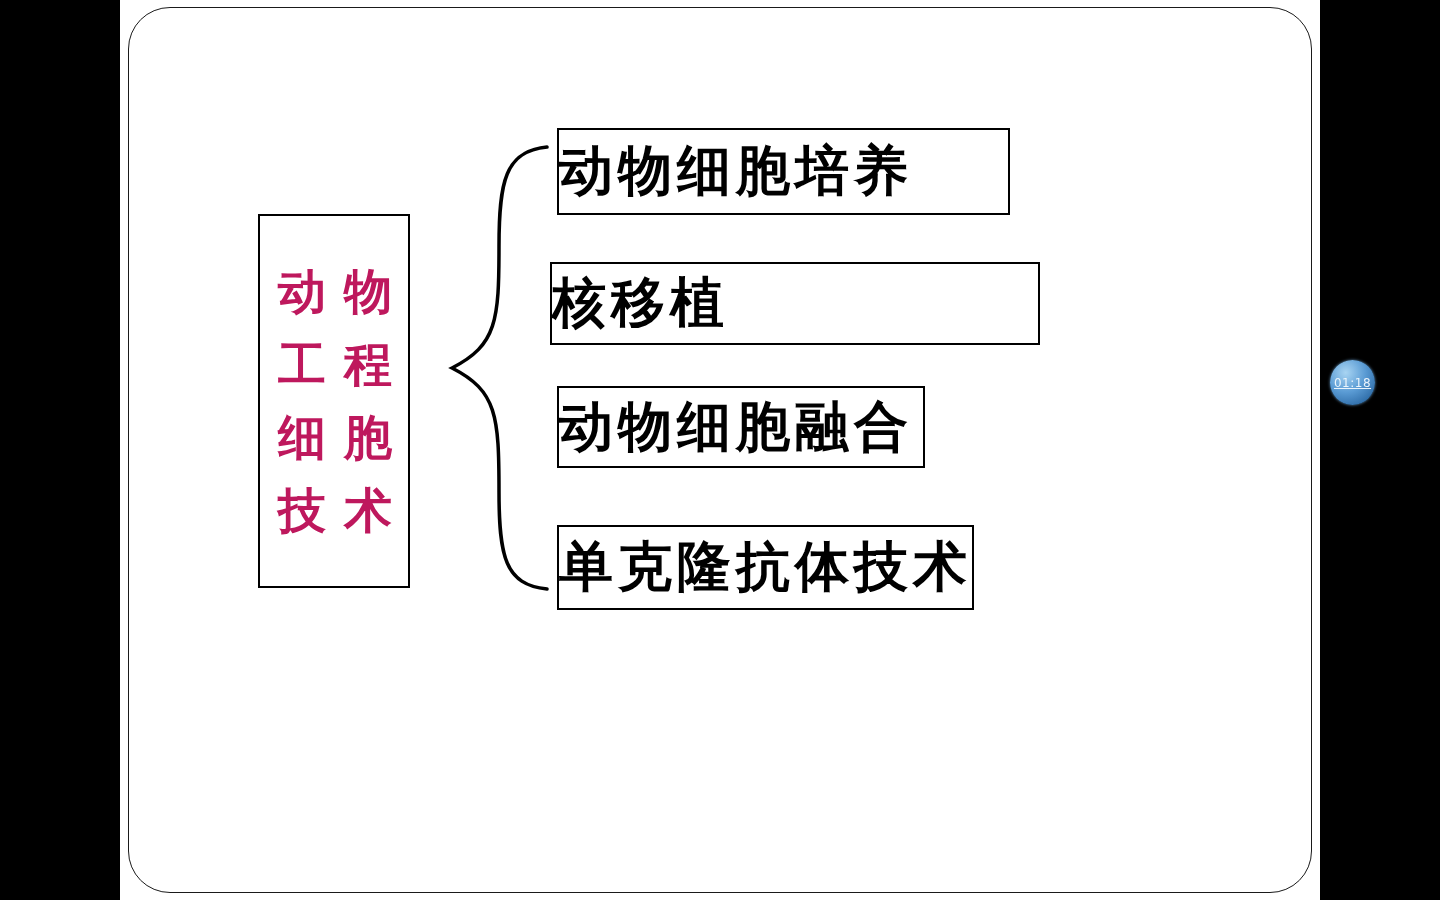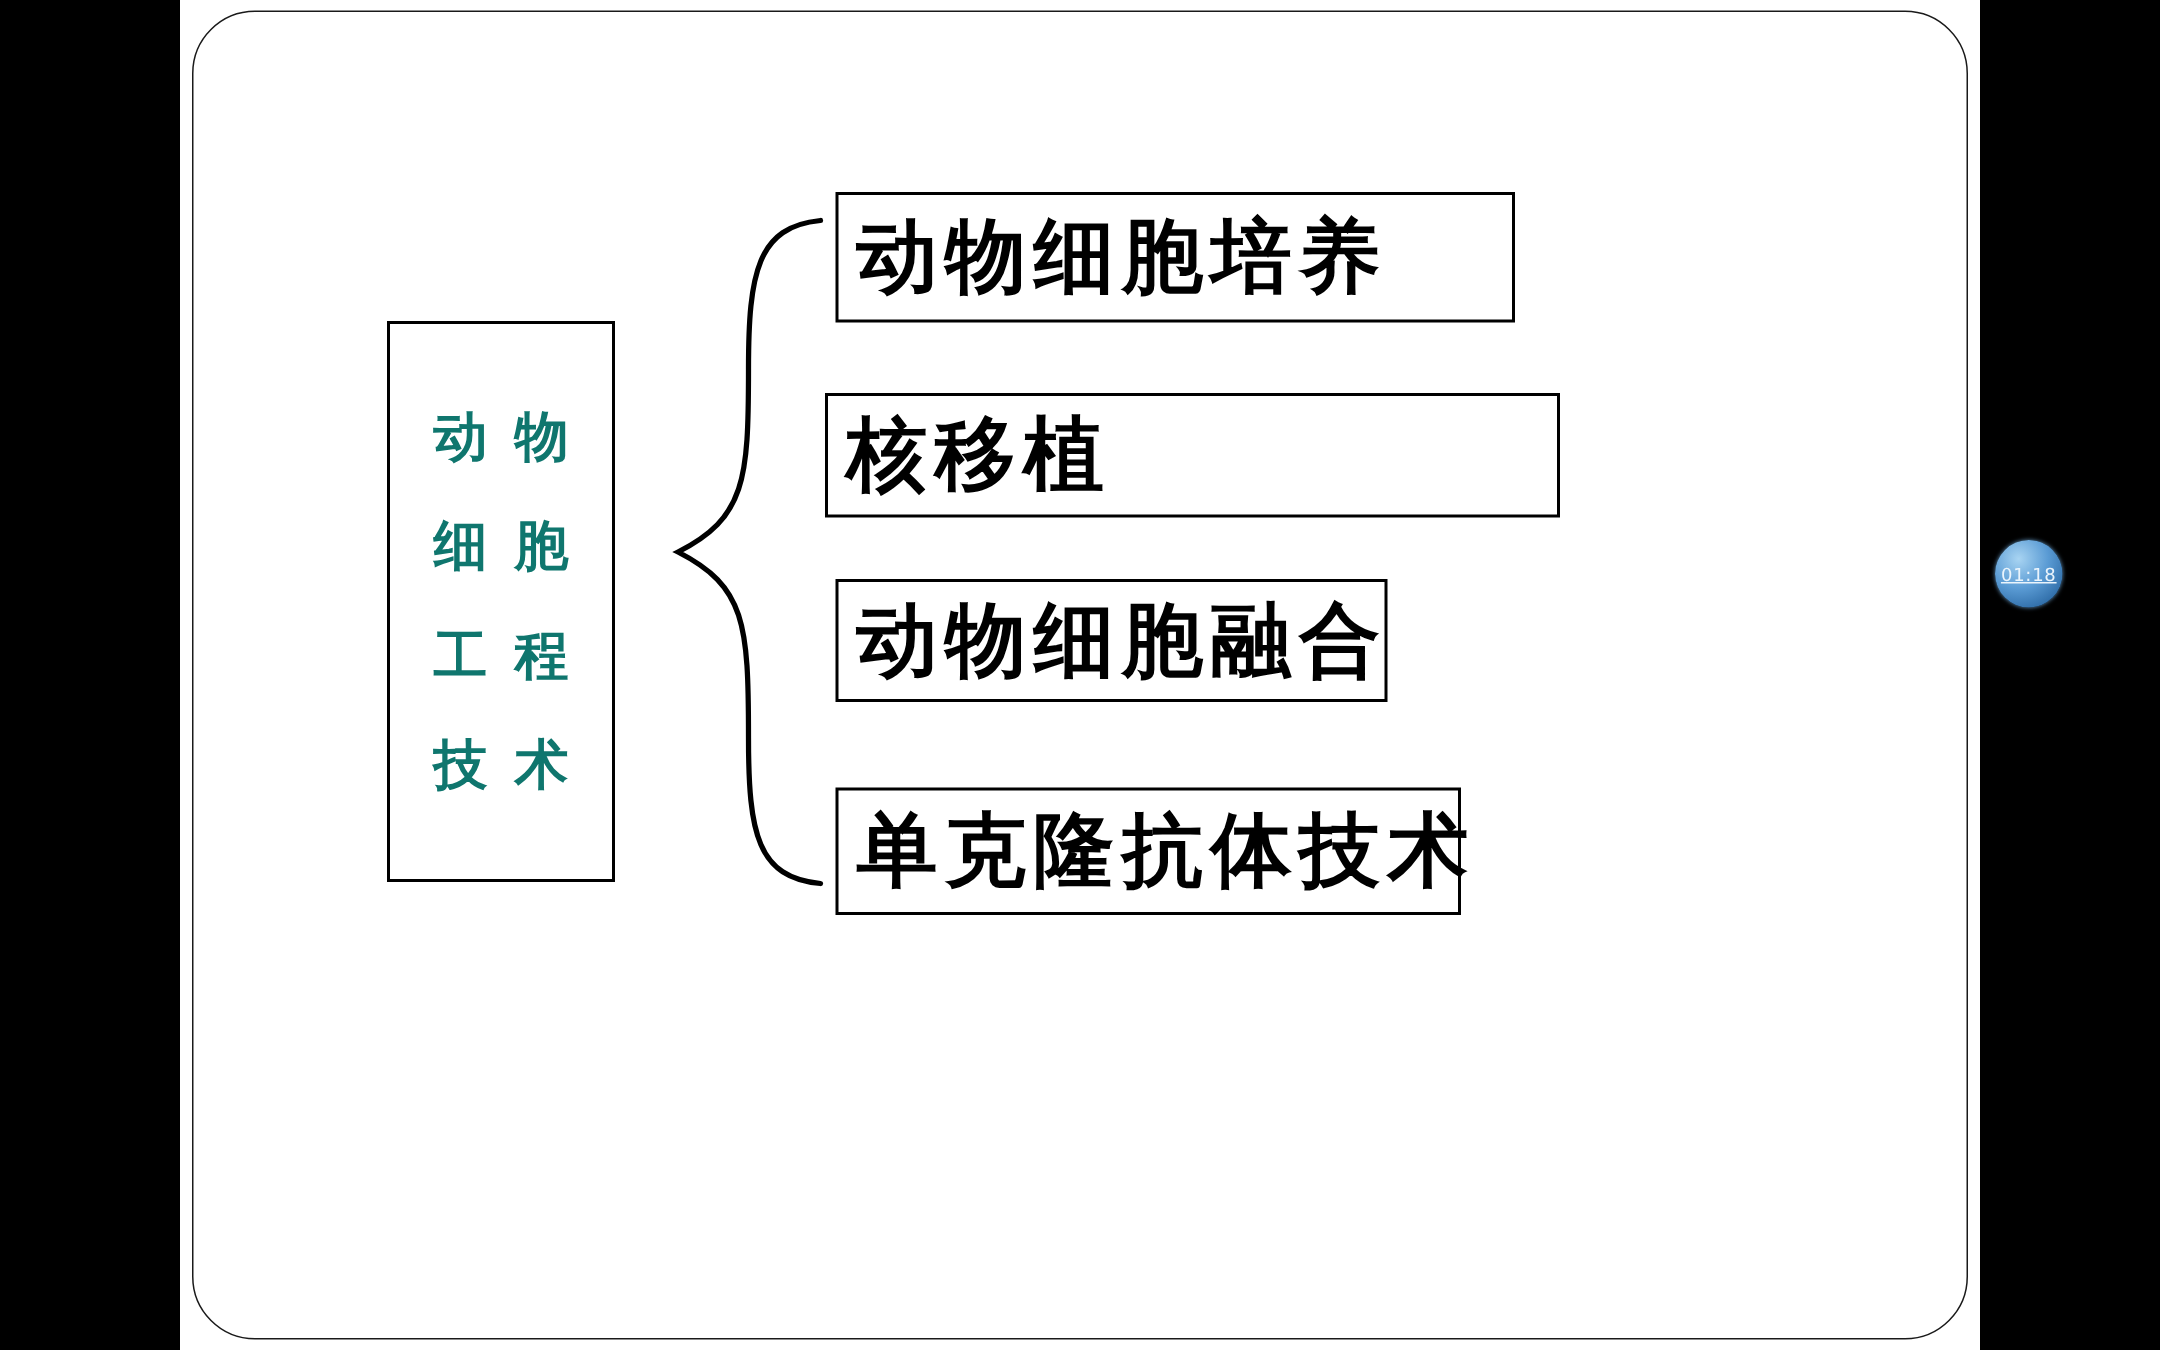--- a/index.html
+++ b/index.html
@@ -43,23 +43,23 @@
     width: 152px;
     height: 374px;
     border: 2px solid #000;
     background: #fff;
     box-sizing: border-box;
     display: flex;
     flex-direction: column;
     justify-content: center;
   }
   .root-line {
-    font-size: 36px;
+    font-size: 48px;
     font-weight: bold;
-    color: #0f766e;
+    color: #be185d;
     line-height: 73px;
     text-align: center;
     letter-spacing: 18px;
     padding-left: 18px;
     white-space: nowrap;
   }
   
   .brace-svg {
     position: absolute;
     left: 0;
@@ -75,21 +75,21 @@
     background: #fff;
     box-sizing: border-box;
     display: flex;
     align-items: center;
   }
   .branch-label {
     font-size: 54px;
     font-weight: bold;
     color: #000;
     letter-spacing: 5px;
-    padding-left: 12px;
+    padding-left: 0;
     white-space: nowrap;
   }
   
   .timer-badge {
     position: absolute;
     left: 1330px;
     top: 360px;
     width: 45px;
     height: 45px;
     border-radius: 50%;
@@ -113,22 +113,22 @@
 <body>
 
 <div class="page">
 
   <div class="canvas">
     <div class="slide-outline"></div>
   </div>
 
   <div class="root-box">
     <div class="root-line">动物</div>
+    <div class="root-line">工程</div>
     <div class="root-line">细胞</div>
-    <div class="root-line">工程</div>
     <div class="root-line">技术</div>
   </div>
 
   <svg class="brace-svg" viewBox="0 0 1440 900" xmlns="http://www.w3.org/2000/svg">
     <path d="M 547 147
              C 505 151, 499 182, 499 246
              C 499 320, 497 345, 452 368
              C 497 391, 499 416, 499 492
              C 499 556, 505 585, 547 589" fill="none" stroke="#000" stroke-width="3.5" stroke-linecap="round"></path>
   </svg>

